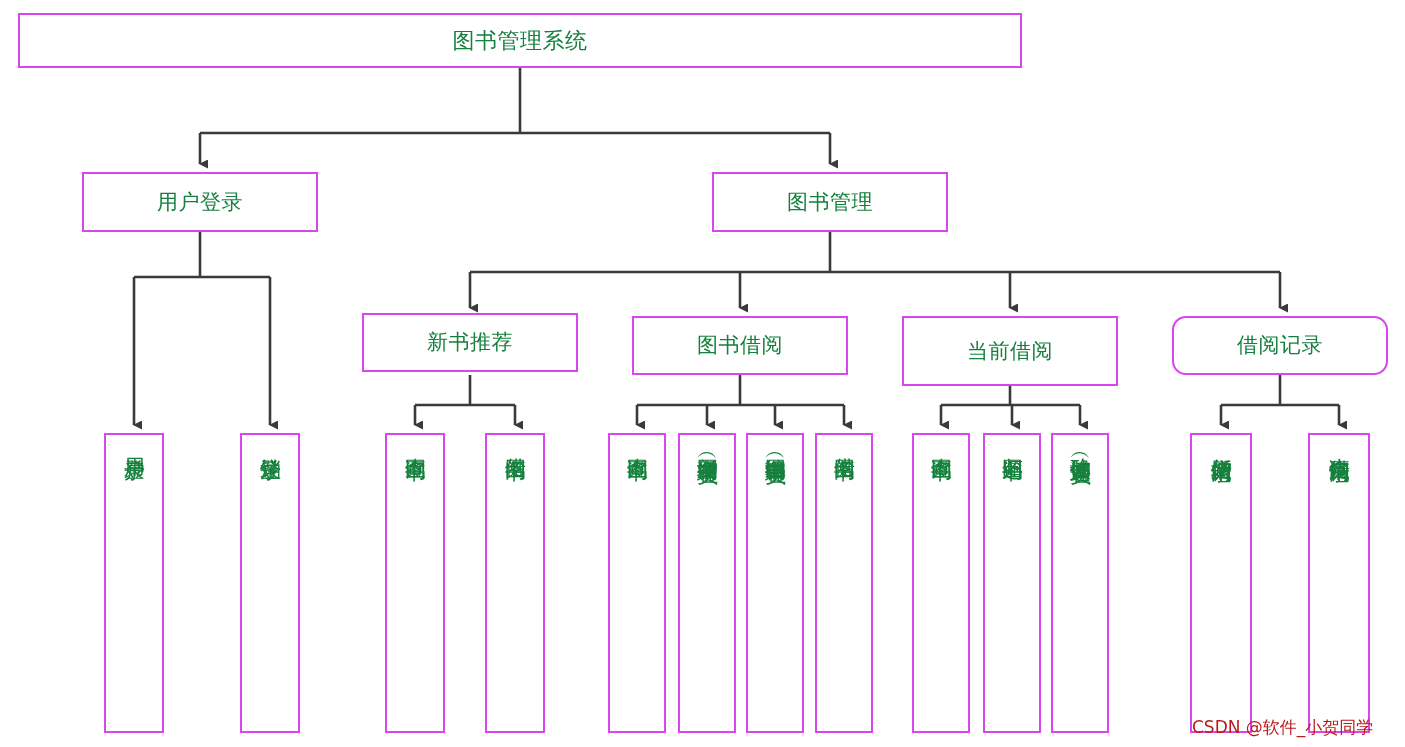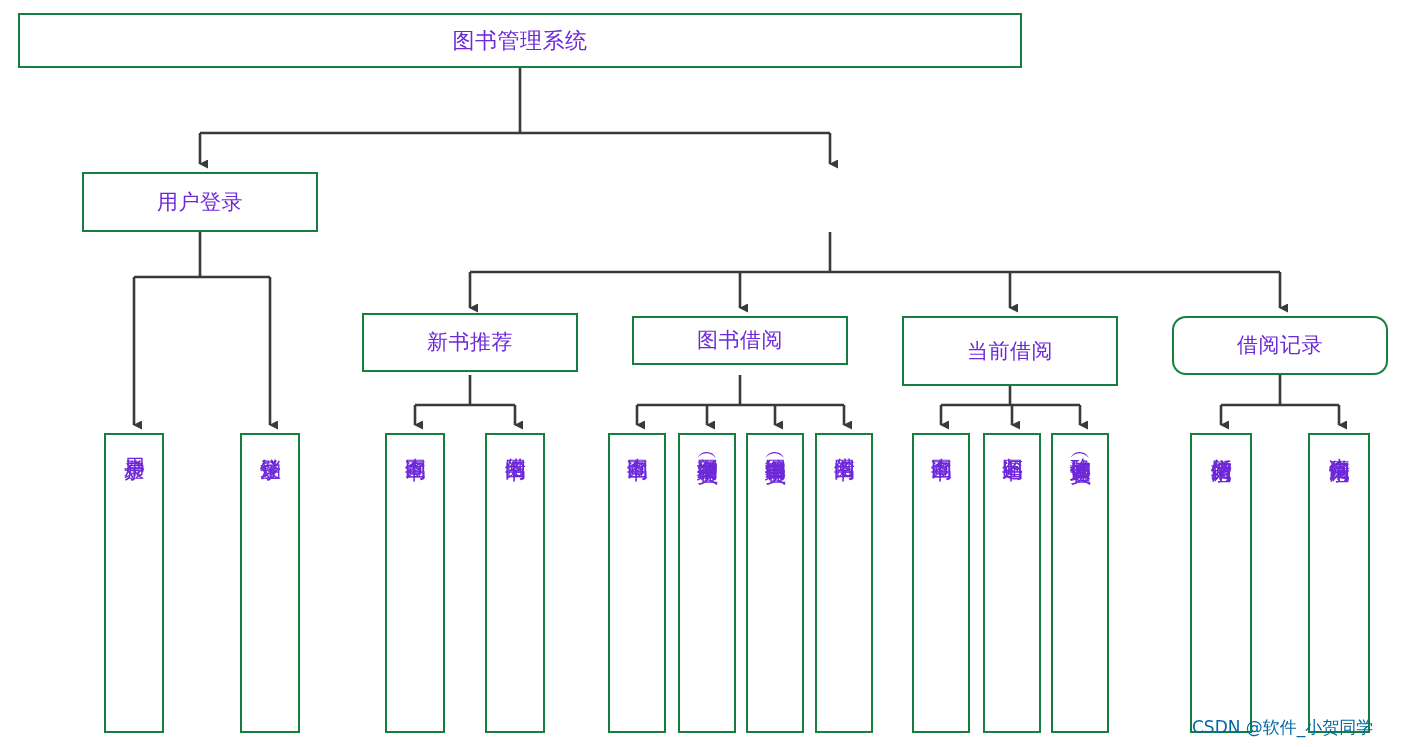--- a/index.html
+++ b/index.html
@@ -22,25 +22,25 @@
     left: 0;
     top: 0;
     width: 1405px;
     height: 747px;
     pointer-events: none;
   }
   .node {
     position: absolute;
     box-sizing: border-box;
     background: #ffffff;
-    border: 2px solid #15803d;
+    border: 2px solid #d946ef;
     display: flex;
     align-items: center;
     justify-content: center;
-    color: #6d28d9;
+    color: #15803d;
   }
   .node .label {
     display: block;
     text-align: center;
     line-height: 1.15;
   }
   .node.horiz .label {
     font-size: 21px;
     letter-spacing: 0.5px;
     white-space: nowrap;
@@ -57,21 +57,21 @@
     writing-mode: vertical-rl;
     text-orientation: upright;
     font-size: 21px;
     line-height: 1.18;
     letter-spacing: 1px;
     white-space: nowrap;
   }
   .watermark {
     position: absolute;
     font-size: 17px;
-    color: #0369a1;
+    color: #b91c1c;
     white-space: nowrap;
     user-select: none;
   }
 </style>
 </head>
 <body>
 
 <div id="diagram-root">
 
   <svg class="connectors" viewBox="0 0 1405 747" xmlns="http://www.w3.org/2000/svg">
@@ -127,25 +127,28 @@
     </g>
   </svg>
 
   <div class="node horiz root" style="left:18px; top:13px; width:1004px; height:55px;">
     <span class="label">图书管理系统</span>
   </div>
 
   <div class="node horiz" style="left:82px; top:172px; width:236px; height:60px;">
     <span class="label">用户登录</span>
   </div>
+  <div class="node horiz" style="left:712px; top:172px; width:236px; height:60px;">
+    <span class="label">图书管理</span>
+  </div>
 
   <div class="node horiz" style="left:362px; top:313px; width:216px; height:59px;">
     <span class="label">新书推荐</span>
   </div>
-  <div class="node horiz" style="left:632px; top:316px; width:216px; height:49px;">
+  <div class="node horiz" style="left:632px; top:316px; width:216px; height:59px;">
     <span class="label">图书借阅</span>
   </div>
   <div class="node horiz" style="left:902px; top:316px; width:216px; height:70px;">
     <span class="label">当前借阅</span>
   </div>
   <div class="node horiz" style="left:1172px; top:316px; width:216px; height:59px;border-radius:14px;">
     <span class="label">借阅记录</span>
   </div>
 
   <div class="node vert" style="left:104px; top:433px; width:60px; height:300px;">

